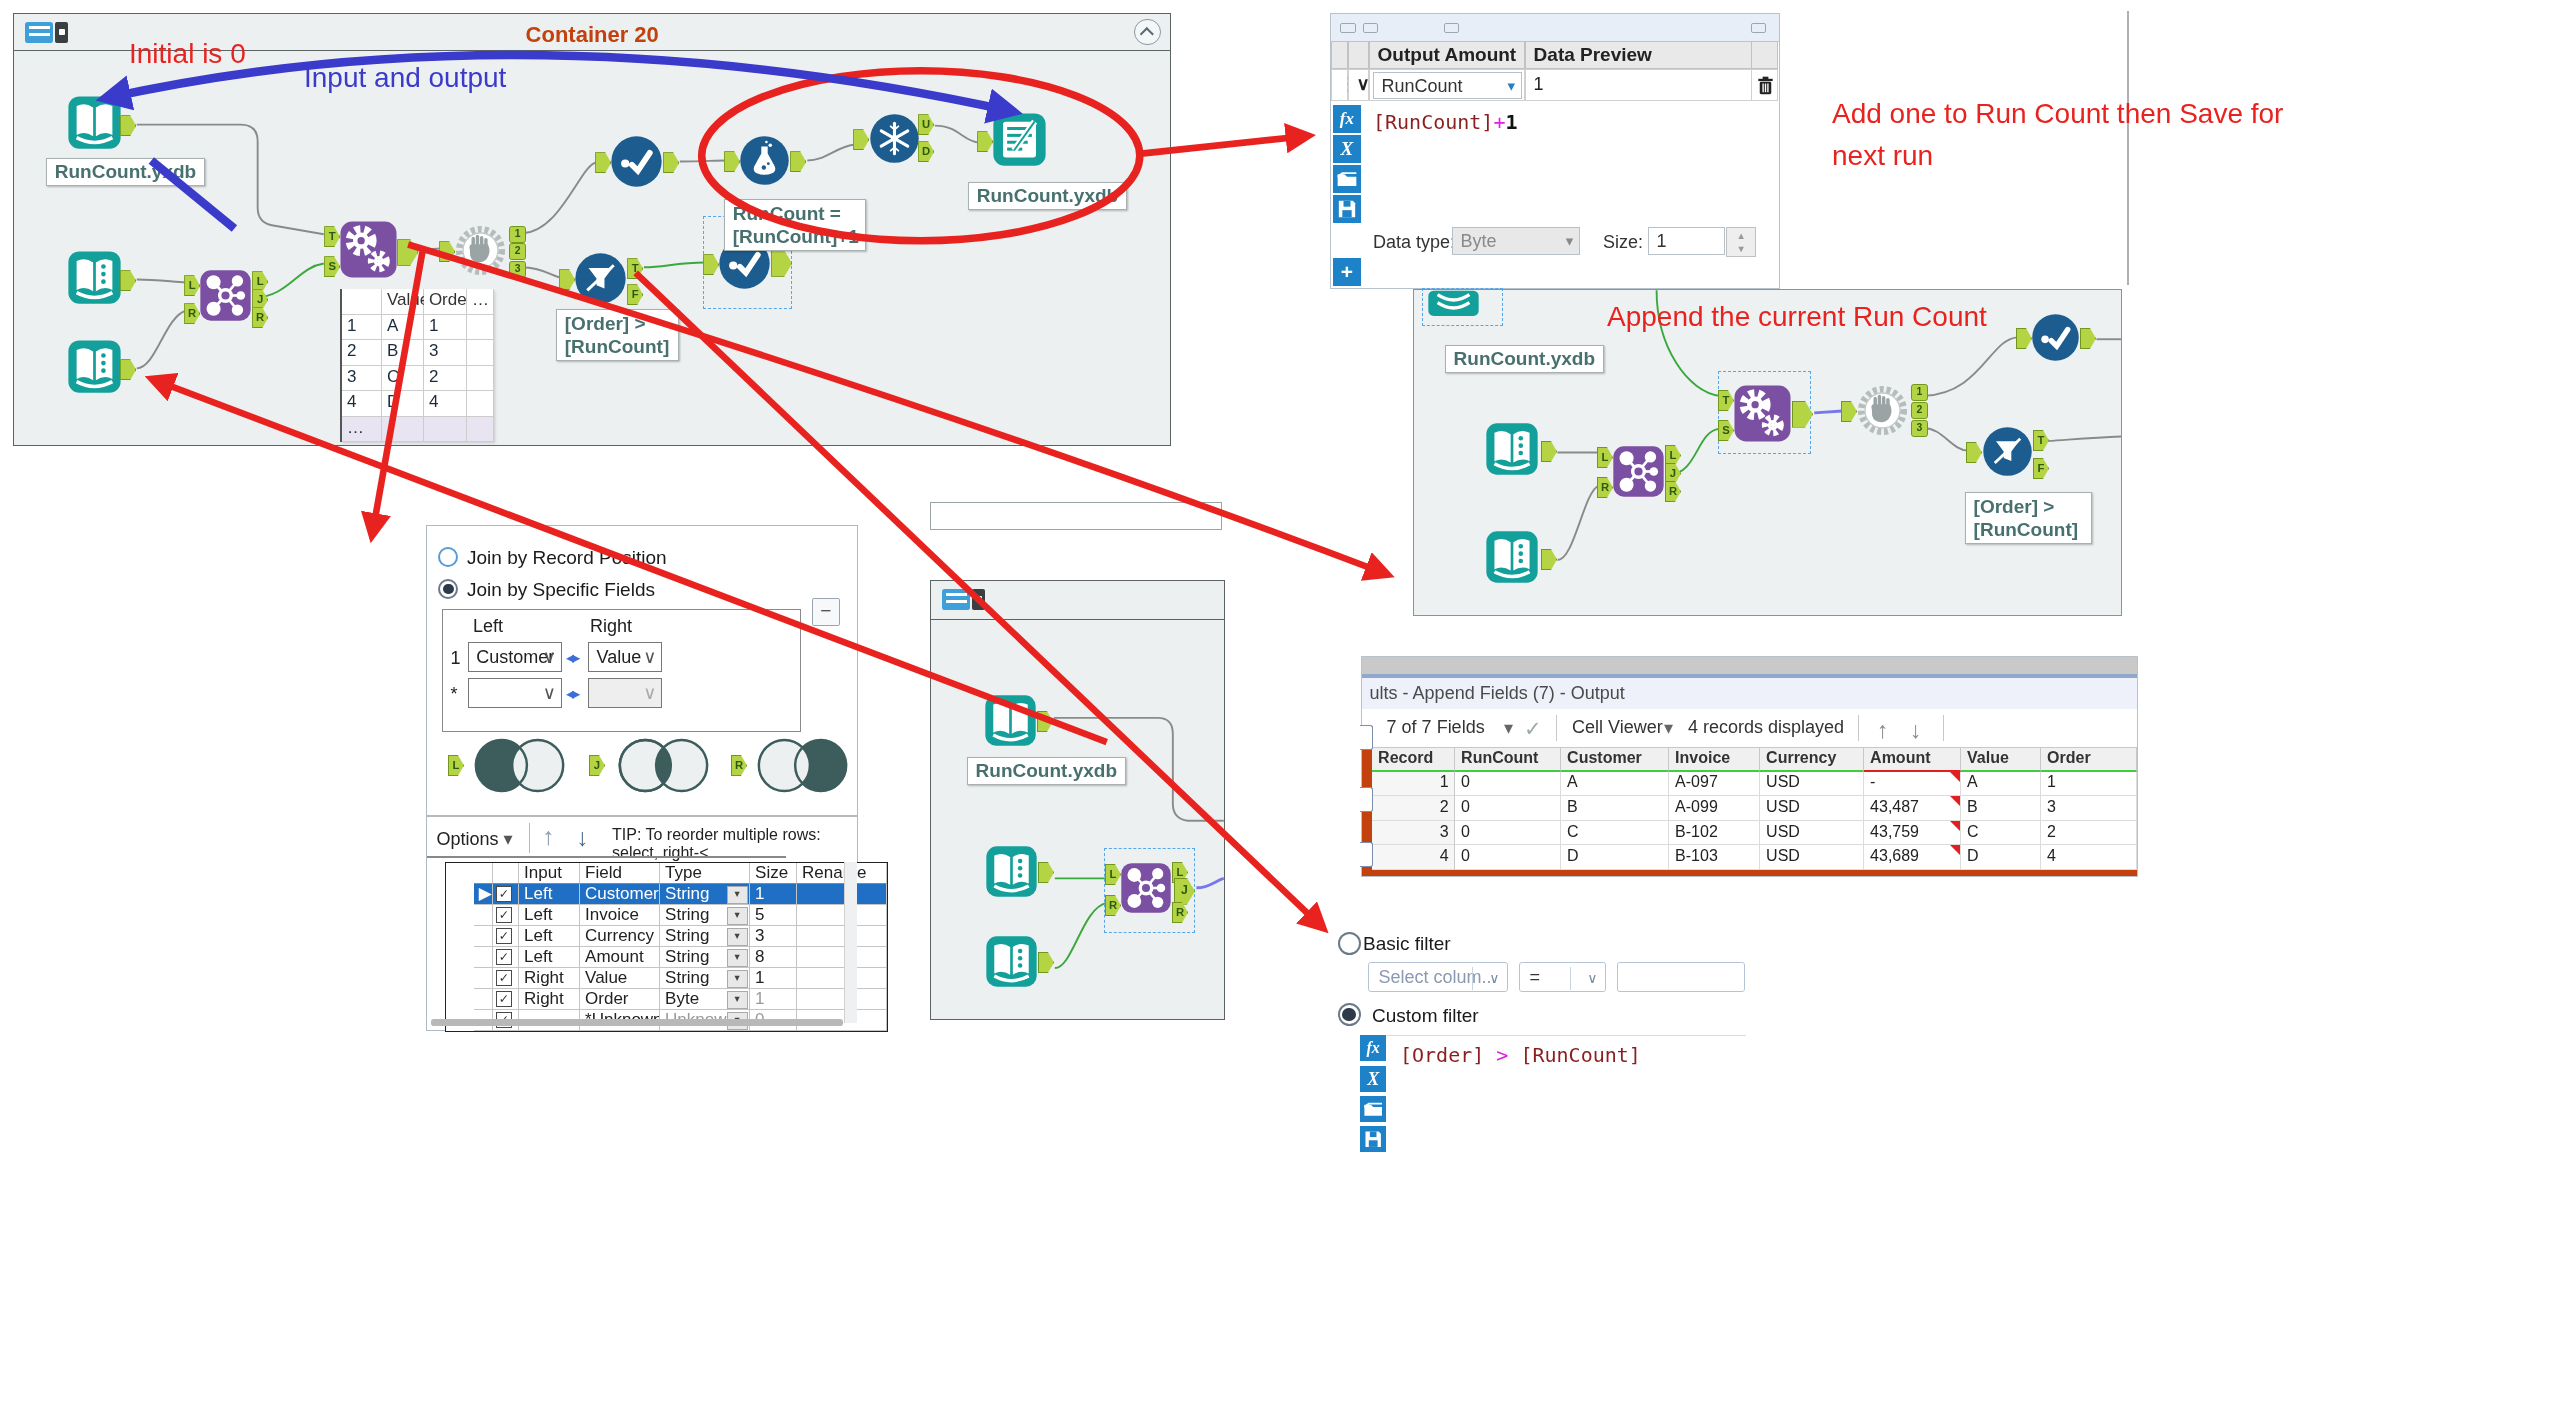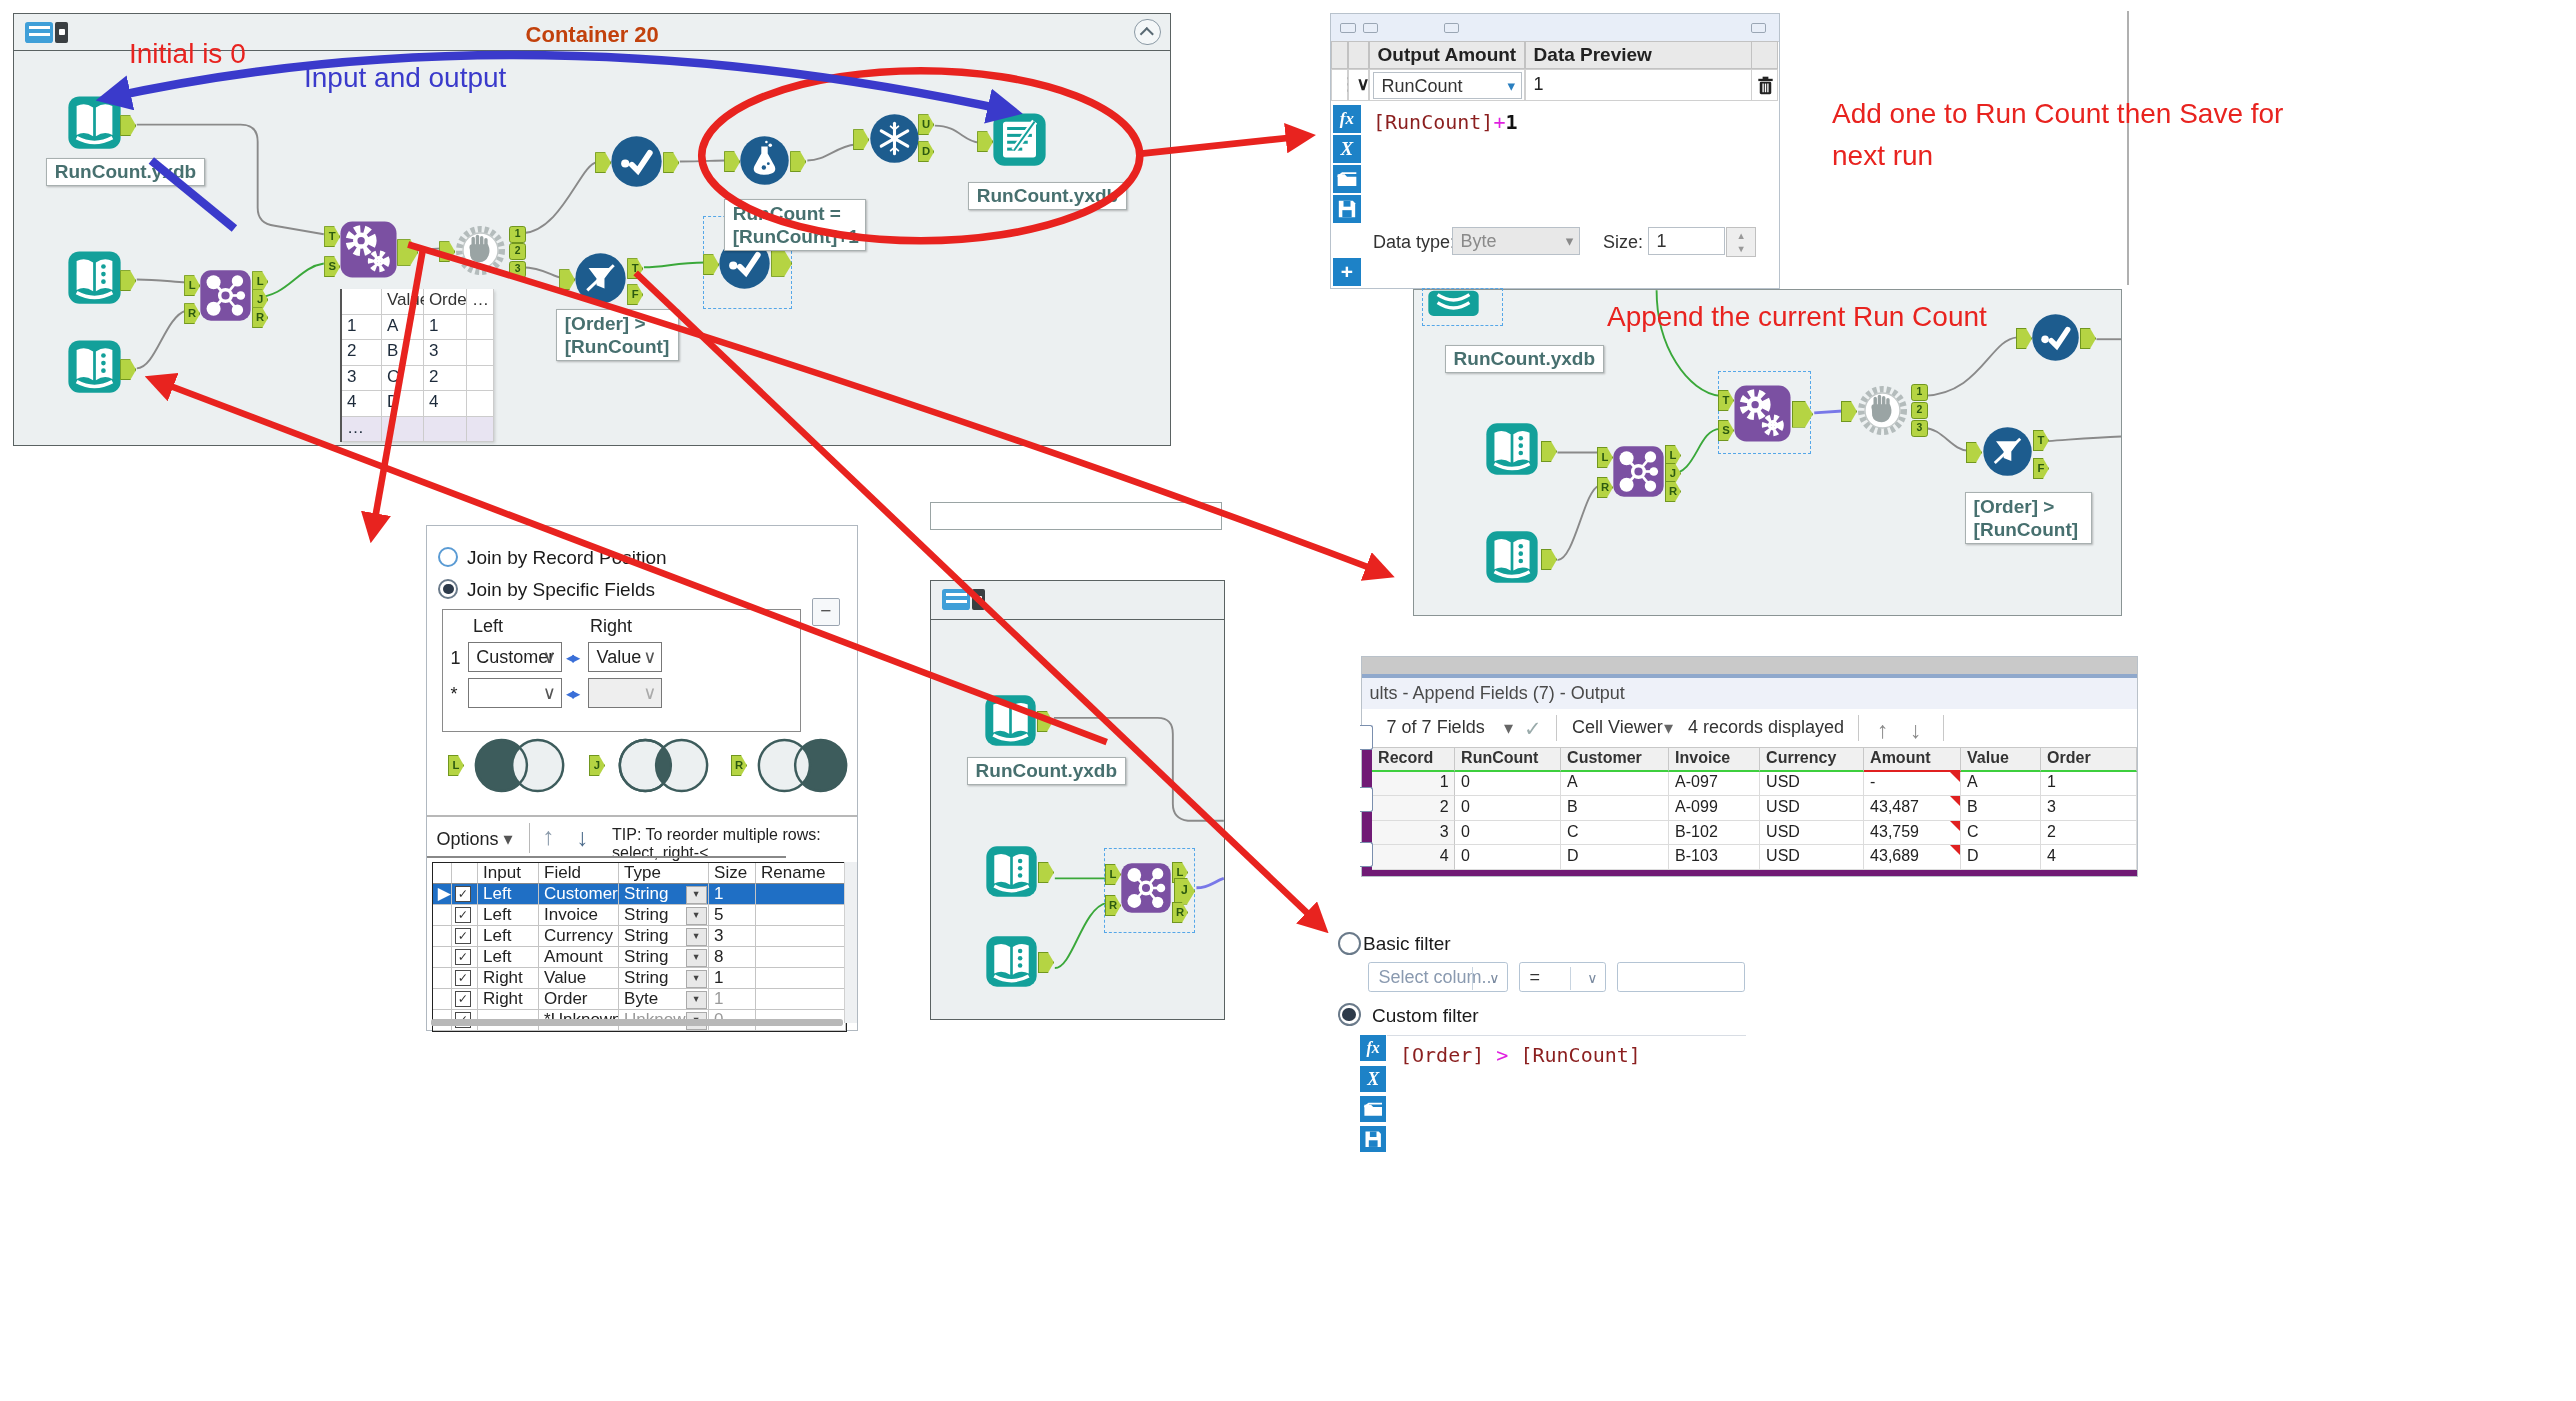--- a/index.html
+++ b/index.html
@@ -42,21 +42,21 @@
   .fcell{position:absolute;box-sizing:border-box;border:0.9px solid #d0d0d0;font-size:18px;line-height:28px;padding-left:7.6px;background:#fff;}
   .dd{position:absolute;background:#fff;border:0.9px solid #b8c0c8;box-sizing:border-box;font-size:18px;color:#333;line-height:26.4px;padding-left:7.6px;}
   .dd .car{position:absolute;right:5.7px;top:0;color:#2a7fc0;font-size:15px;}
   .sbtn{position:absolute;width:28px;height:28px;background:#1d82c7;color:#fff;text-align:center;z-index:3;}
   .sbtn svg{width:100%;height:100%;display:block;}
   .mono{font-family:"DejaVu Sans Mono", monospace;}
   .tok-m{color:#8b1f1f;}
   .tok-p{color:#e020e0;}
   .tok-b{color:#111;font-weight:bold;}
   
-  #results{position:absolute;background:#701a75;border:0.9px solid #b9c1c9;}
+  #results{position:absolute;background:#c2410c;border:0.9px solid #b9c1c9;}
   #results .gstrip{position:absolute;left:0;top:0;right:0;height:17px;background:#c9c9c9;}
   #results .bline{position:absolute;left:0;top:17px;right:0;height:3.8px;background:#8fa8cc;}
   #results .rtitle{position:absolute;left:0;top:21px;right:0;height:31px;background:#eef1f9;border-bottom:0.9px solid #d5dae2;
                    font-size:18px;color:#4a4a4a;line-height:31px;padding-left:7.6px;}
   .rtool{position:absolute;left:0;top:52px;right:0;height:38px;background:#fff;font-size:18px;color:#333;}
   .rtool .it{position:absolute;top:7.6px;}
   .rtool .sep{position:absolute;top:5.7px;width:0.9px;height:26.4px;background:#c8c8c8;}
   #results-grid{position:absolute;left:10.4px;top:90px;display:grid;
      grid-template-columns:83px 106px 108px 91px 104px 97px 80px 96px;grid-auto-rows:24.6px;font-size:16px;}
   .hc{background:#f0f0f0;border-right:0.9px solid #c8c8c8;border-top:0.9px solid #c8c8c8;border-bottom:2.8px solid #3ecf3e;
@@ -671,21 +671,21 @@
     </svg>
 
     <div class="abs" style="left:0;top:289px;width:430px;height:1.9px;background:#b8b8b8;"></div>
     <span class="jopts" style="left:9.4px;top:302px;"><span>Options</span> <span style="color:#555;">▾</span></span>
     <span class="abs" style="left:102px;top:297px;width:0.9px;height:30px;background:#b8b8b8;"></span>
     <span class="jopts" style="left:115px;top:297px;font-size:24.6px;color:#8a9aaa;">↑</span>
     <span class="jopts" style="left:149px;top:298px;font-size:24.6px;color:#4a6a8a;">↓</span>
     <span class="tip" style="left:185px;top:300px;">TIP: To reorder multiple rows: select, right-&lt;</span>
     <div class="abs" style="left:0;top:330px;width:359px;height:1.9px;background:#888;"></div>
 
-    <div id="jf-grid" style="left:5px;top:336px;">
+    <div id="jf-grid" style="left:18px;top:336px;padding-left:28px;">
         <div class="jfc jfh"></div>
         <div class="jfc jfh"></div>
         <div class="jfc jfh">Input</div>
         <div class="jfc jfh">Field</div>
         <div class="jfc jfh">Type</div>
         <div class="jfc jfh">Size</div>
         <div class="jfc jfh">Rename</div>
         <div class="jfc  selrow">▶</div>
         <div class="jfc  selrow">
           <span class="cbx">✓</span>

